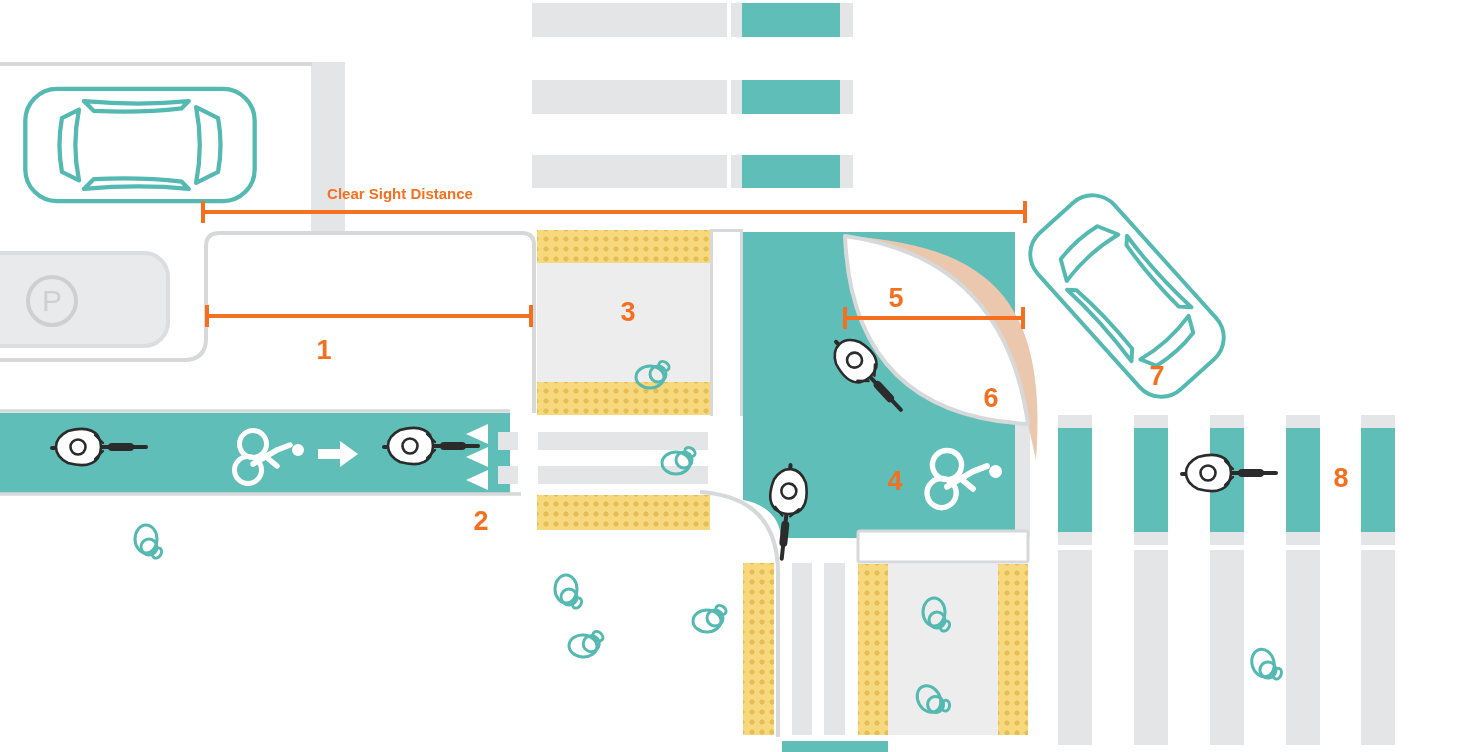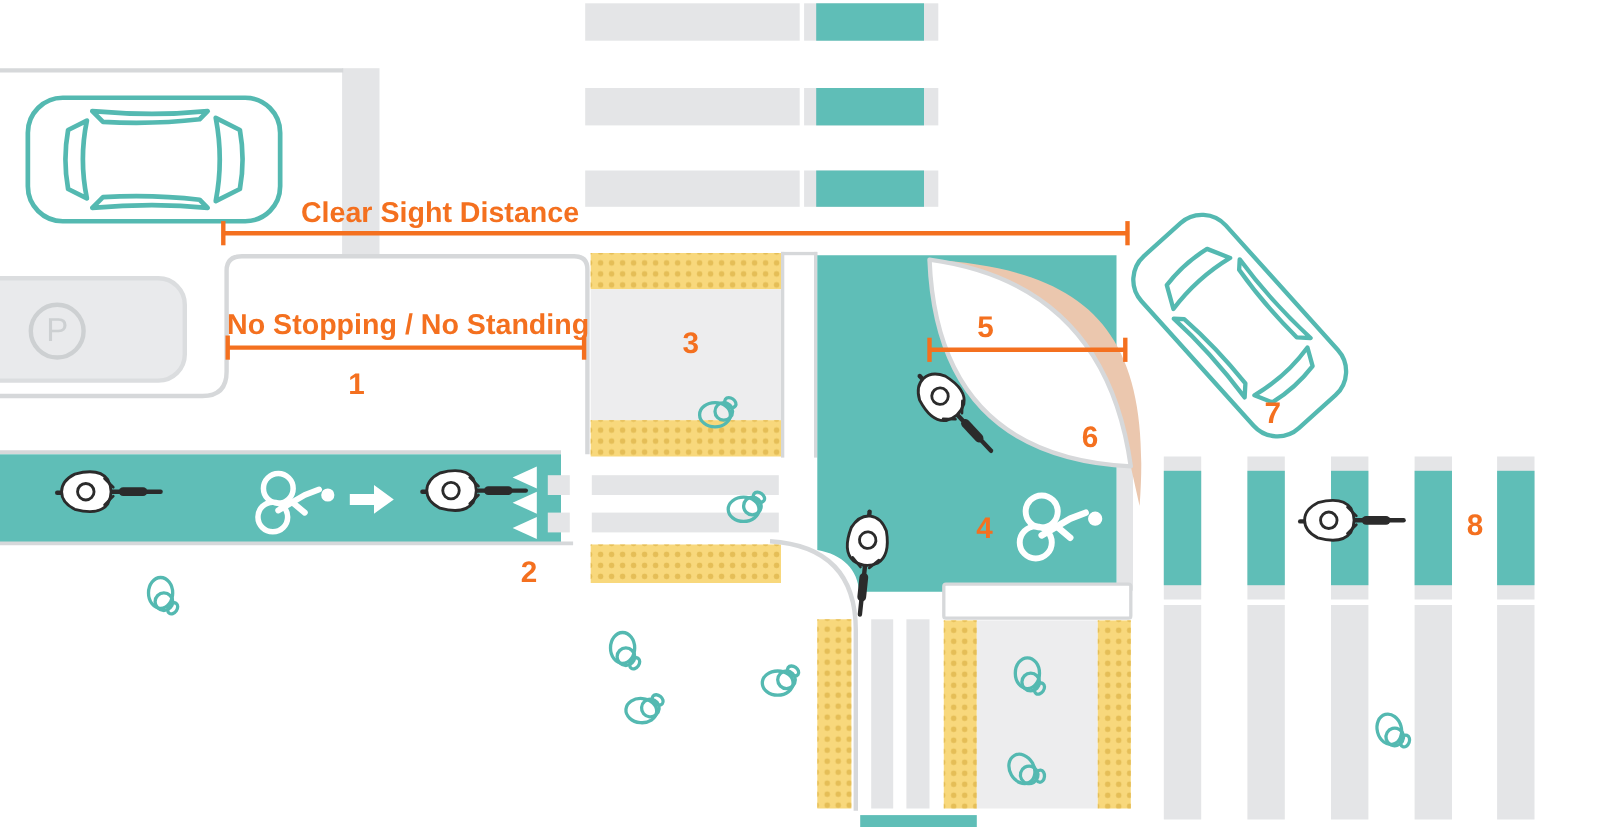--- a/index.html
+++ b/index.html
@@ -18,21 +18,21 @@
   }
   .ebar{position:absolute;top:415px;width:34px;height:130px;background:var(--stripe-gray);}
   .ebar-teal{position:absolute;left:0;top:13px;width:34px;height:104px;background:var(--teal);}
   .lbar{position:absolute;top:550px;width:34px;height:195px;background:var(--stripe-gray);}
   .callout{
     position:absolute;transform:translate(-50%,-50%);
     color:var(--orange);font-size:27px;font-weight:bold;z-index:7;line-height:1;
   }
   .dim-text{
     position:absolute;transform:translate(-50%,-50%);
-    color:var(--orange);font-size:26px;font-weight:bold;z-index:7;white-space:nowrap;
+    color:var(--orange);font-size:15px;font-weight:bold;z-index:7;white-space:nowrap;
   }
   #p-badge{
     position:absolute;left:26px;top:275px;width:44px;height:44px;border-radius:50%;
     border:4px solid var(--badge-gray);color:var(--badge-gray);
     font-size:30px;text-align:center;line-height:44px;z-index:4;
   }
   #parking-strip{
     position:absolute;left:-28px;top:251px;width:198px;height:97px;
     border-radius:0 26px 26px 0;background:var(--parking-gray);
     border:4px solid var(--parking-border);box-sizing:border-box;z-index:3;
@@ -198,21 +198,20 @@
       <line x1="531" y1="305" x2="531" y2="327"></line>
     </g>
     <g style="stroke:var(--orange)" stroke-width="4">
       <line x1="845" y1="318" x2="1023" y2="318"></line>
       <line x1="845" y1="307" x2="845" y2="329"></line>
       <line x1="1023" y1="307" x2="1023" y2="329"></line>
     </g>
   </svg>
 
   <div class="dim-text" style="left:400px;top:193px;">Clear Sight Distance</div>
-  <div class="dim-text" style="left:371px;top:295px;">No Stopping / No Standing</div>
 
   <div class="callout" style="left:324px;top:350px;">1</div>
   <div class="callout" style="left:481px;top:521px;">2</div>
   <div class="callout" style="left:628px;top:312px;">3</div>
   <div class="callout" style="left:895px;top:481px;">4</div>
   <div class="callout" style="left:896px;top:298px;">5</div>
   <div class="callout" style="left:991px;top:398px;">6</div>
   <div class="callout" style="left:1157px;top:376px;">7</div>
   <div class="callout" style="left:1341px;top:478px;">8</div>
 

